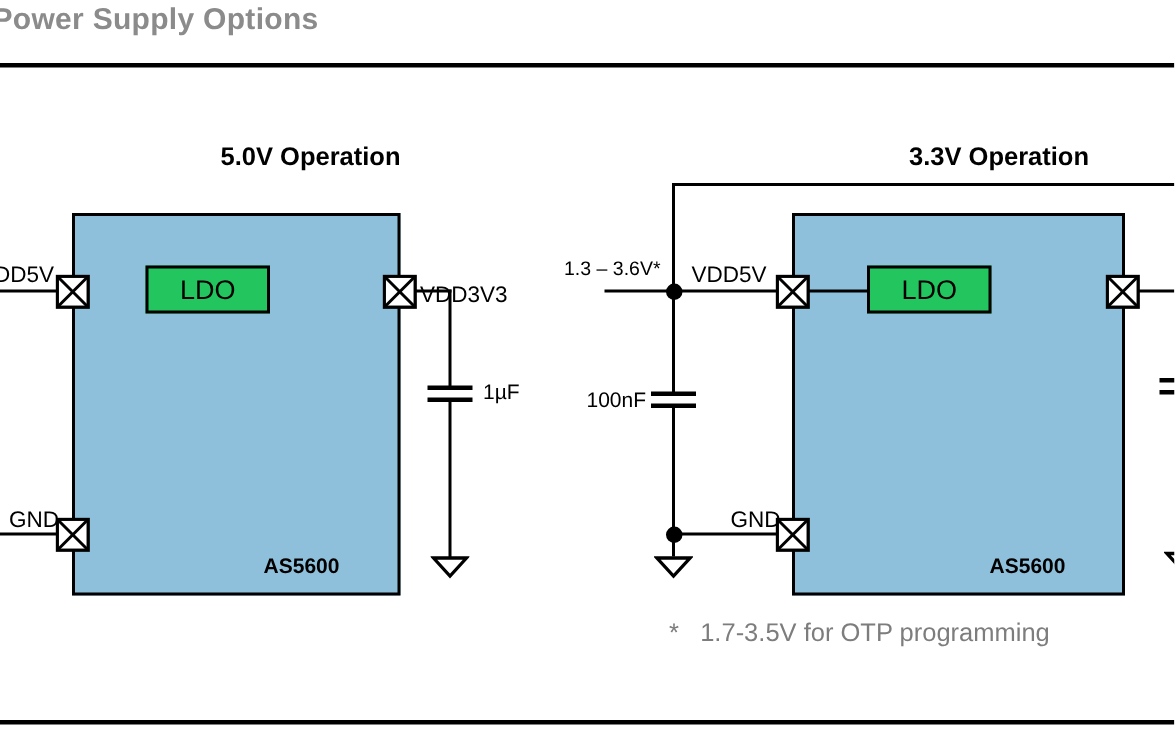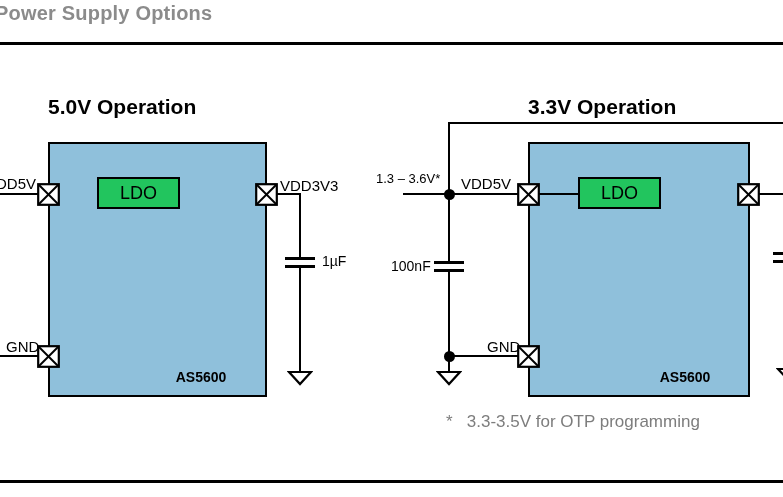--- a/index.html
+++ b/index.html
@@ -7,22 +7,22 @@
     position:relative;width:783px;height:497px;background:#ffffff;
     overflow:hidden;font-family:"Liberation Sans",sans-serif;color:#000;
   }
   .wire{position:absolute;background:#000;}
   .rule{position:absolute;left:0;width:783px;height:3px;background:#000;}
   #page-title{
     position:absolute;left:-5px;top:2px;font-size:20px;font-weight:bold;
     color:#8b8b8b;letter-spacing:0.2px;white-space:nowrap;
   }
   .diag-title{
-    position:absolute;top:95px;font-size:21px;font-weight:bold;
-    text-align:left;white-space:nowrap;
+    position:absolute;top:95px;font-size:17px;font-weight:bold;
+    text-align:right;white-space:nowrap;
   }
   .chip{
     position:absolute;top:142px;width:219px;height:255px;
     background:#8FC0DB;border:2px solid #000;box-sizing:border-box;
   }
   .ldo{
     position:absolute;top:177px;width:83px;height:32px;background:#22c55e;
     border:2px solid #000;box-sizing:border-box;display:flex;
     align-items:center;justify-content:center;font-size:18px;
   }
@@ -80,25 +80,25 @@
     <line x1="2" y1="2" x2="21" y2="21" stroke="#000" stroke-width="2"></line>
     <line x1="21" y1="2" x2="2" y2="21" stroke="#000" stroke-width="2"></line>
   </svg>
   <svg class="pin" style="left:37px;top:345px;" viewBox="0 0 23 23">
     <rect x="1.2" y="1.2" width="20.6" height="20.6" fill="#fff" stroke="#000" stroke-width="2.2"></rect>
     <line x1="2" y1="2" x2="21" y2="21" stroke="#000" stroke-width="2"></line>
     <line x1="21" y1="2" x2="2" y2="21" stroke="#000" stroke-width="2"></line>
   </svg>
 
   <div class="pinlabel" style="left:-14px;top:175px;">VDD5V</div>
-  <div class="pinlabel" style="left:280px;top:177px;text-align:right;">VDD3V3</div>
+  <div class="pinlabel" style="left:280px;top:188px;text-align:right;">VDD3V3</div>
   <div class="pinlabel" style="left:6px;top:338px;">GND</div>
   <div class="caplabel" style="left:322px;top:253px;">1µF</div>
 
-  <div class="diag-title" style="left:528px;width:222px;">3.3V Operation</div>
+  <div class="diag-title" style="left:504px;width:222px;">3.3V Operation</div>
 
   <div class="wire" style="left:448px;top:122px;width:335px;height:2px;"></div>
   <div class="wire" style="left:448px;top:122px;width:2px;height:73px;"></div>
 
   <div class="wire" style="left:403px;top:193px;width:126px;height:2px;"></div>
   <div class="wire" style="left:448px;top:195px;width:2px;height:67px;"></div>
   <div class="wire" style="left:448px;top:272px;width:2px;height:99px;"></div>
   <div class="wire" style="left:449px;top:355px;width:80px;height:2px;"></div>
   <div class="wire" style="left:661px;top:193px;width:77px;height:2px;"></div>
   <div class="wire" style="left:759px;top:193px;width:24px;height:2px;"></div>
@@ -139,15 +139,15 @@
     <rect x="1.2" y="1.2" width="20.6" height="20.6" fill="#fff" stroke="#000" stroke-width="2.2"></rect>
     <line x1="2" y1="2" x2="21" y2="21" stroke="#000" stroke-width="2"></line>
     <line x1="21" y1="2" x2="2" y2="21" stroke="#000" stroke-width="2"></line>
   </svg>
 
   <div class="caplabel" style="left:376px;top:171px;font-size:13px;">1.3 – 3.6V*</div>
   <div class="pinlabel" style="left:461px;top:175px;">VDD5V</div>
   <div class="pinlabel" style="left:487px;top:338px;">GND</div>
   <div class="caplabel" style="left:391px;top:258px;">100nF</div>
 
-  <div class="footnote" style="top:412px;">*   3.3-3.5V for OTP programming</div>
+  <div class="footnote" style="top:412px;">*   1.7-3.5V for OTP programming</div>
 
 </div>
 
 </body></html>

